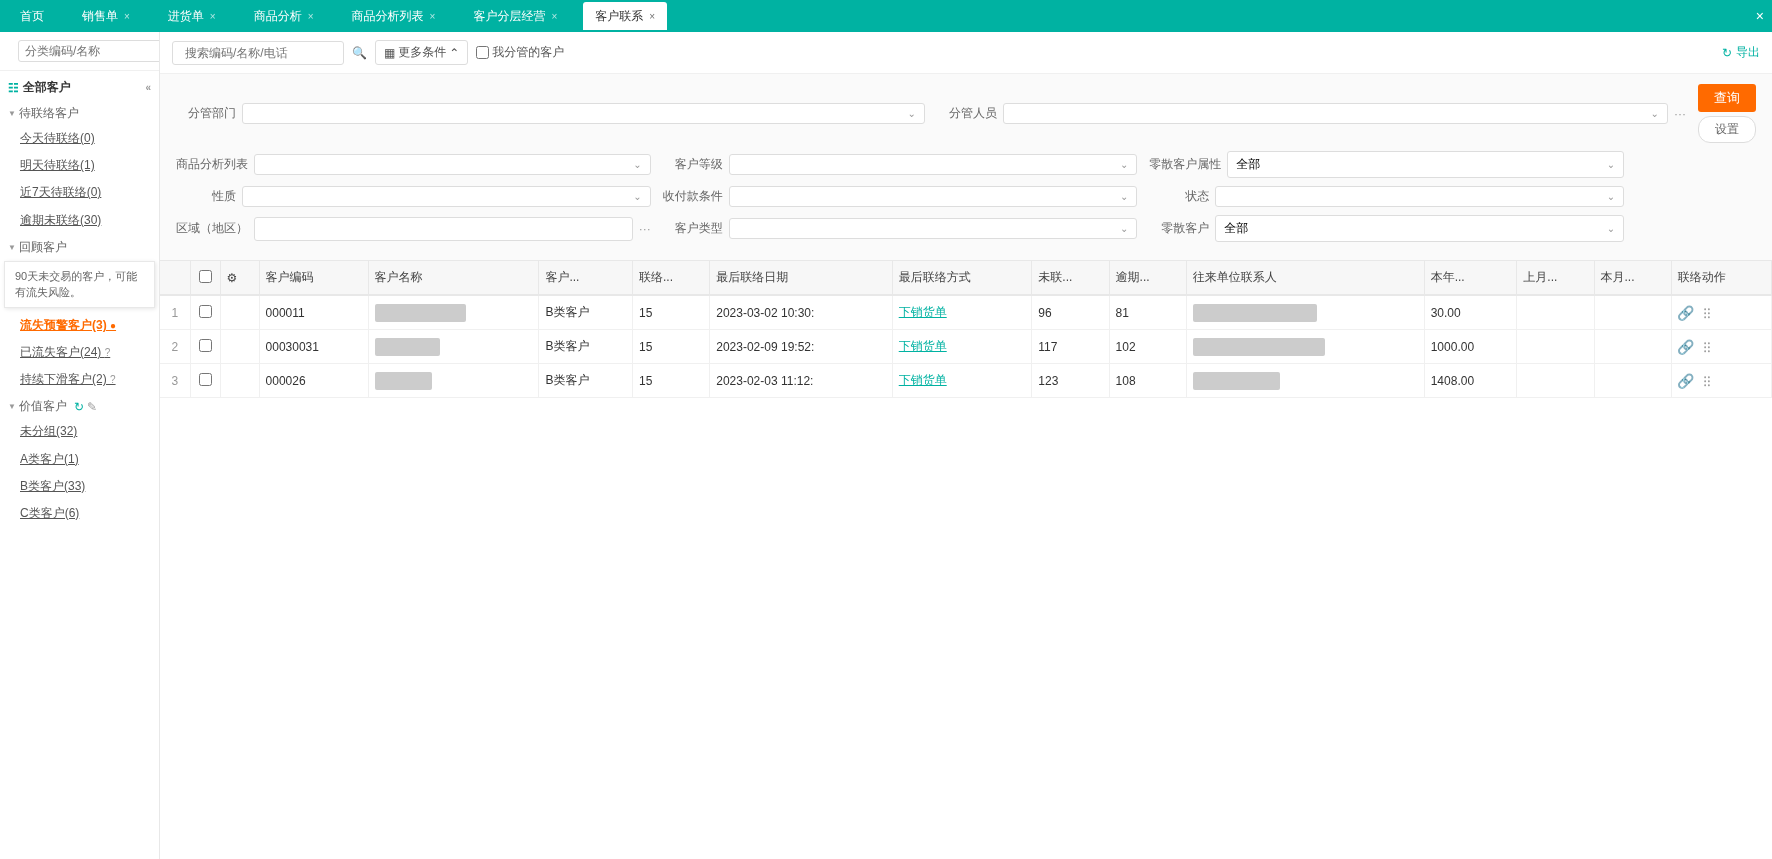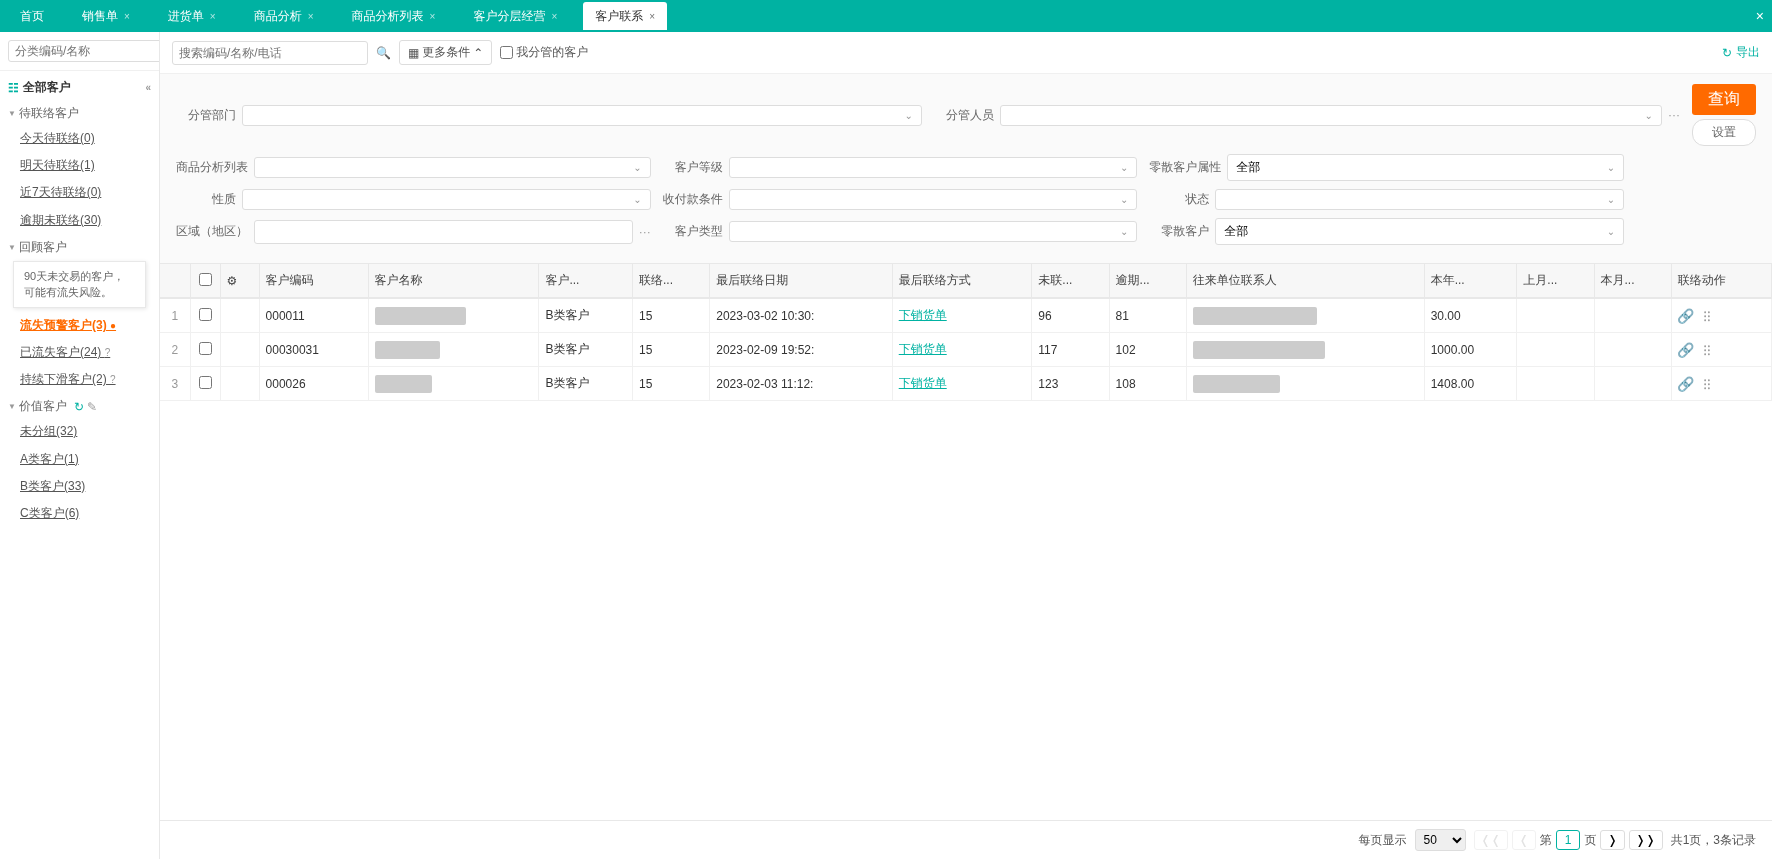--- a/index.html
+++ b/index.html
@@ -66,20 +66,21 @@
       border-bottom: 1px solid #f0f0f0;
       gap: 4px;
     }
     .sidebar-search input {
       flex: 1;
       border: 1px solid #ddd;
       border-radius: 3px;
       padding: 3px 6px;
       font-size: 12px;
       outline: none;
+      margin-left: 10px;
     }
     .sidebar-header {
       display: flex;
       align-items: center;
       padding: 8px 8px 4px;
       gap: 4px;
       font-weight: bold;
       color: #333;
       cursor: pointer;
     }
@@ -112,21 +113,21 @@
       text-decoration: underline;
     }
     .sidebar-item.active {
       color: #ff6a00;
       font-weight: bold;
     }
     .tooltip-box {
       background: #fff;
       border: 1px solid #e8e8e8;
       padding: 6px 10px;
-      margin: 2px 13px 4px;
+      margin: 2px 4px 4px;
       color: #666;
       font-size: 11px;
       line-height: 1.5;
       box-shadow: 1px 1px 4px rgba(0,0,0,0.1);
     }
 
     
     .content-area {
       flex: 1;
       display: flex;
@@ -139,22 +140,22 @@
     .filter-bar {
       display: flex;
       align-items: center;
       padding: 8px 12px;
       border-bottom: 1px solid #f0f0f0;
       gap: 8px;
     }
     .filter-search-box {
       border: 1px solid #ddd;
       border-radius: 3px;
-      padding: 4px 6px;
-      width: 196px;
+      padding: 4px 12px;
+      width: 172px;
       font-size: 12px;
       outline: none;
     }
     .filter-search-icon {
       color: #ff6a00;
       cursor: pointer;
     }
     .filter-more {
       display: flex;
       align-items: center;
@@ -230,21 +231,21 @@
     }
     .filter-field .select-box .chev { color: #999; font-size: 10px; }
     .filter-field .dots { color: #999; cursor: pointer; }
     .btn-query {
       background: #ff6a00;
       color: #fff;
       border: none;
       border-radius: 3px;
       padding: 5px 16px;
       cursor: pointer;
-      font-size: 16px;
+      font-size: 13px;
       white-space: nowrap;
     }
     .btn-settings {
       background: #fff;
       color: #666;
       border: 1px solid #ddd;
       border-radius: 12px;
       padding: 4px 10px;
       cursor: pointer;
       font-size: 12px;
@@ -666,32 +667,15 @@
       <div class="action-icons">
         <span class="action-icon">🔗</span>
         <span class="action-icon">⁝⁝</span>
       </div>
     </td>
   </tr>
           </tbody>
       </table>
     </div>
 
-    <div class="table-footer">
-      <span>每页显示</span>
-      <select class="pagination-select">
-        <option>50</option>
-        <option>100</option>
-      </select>
-      <div class="page-nav">
-        <button disabled="">❬❬</button>
-        <button disabled="">❬</button>
-        <span>第</span>
-        <span class="page-num">1</span>
-        <span>页</span>
-        <button>❭</button>
-        <button>❭❭</button>
-      </div>
-      <span>共1页，3条记录</span>
-    </div>
 
   </div>
 </div>
 
 </body></html>

